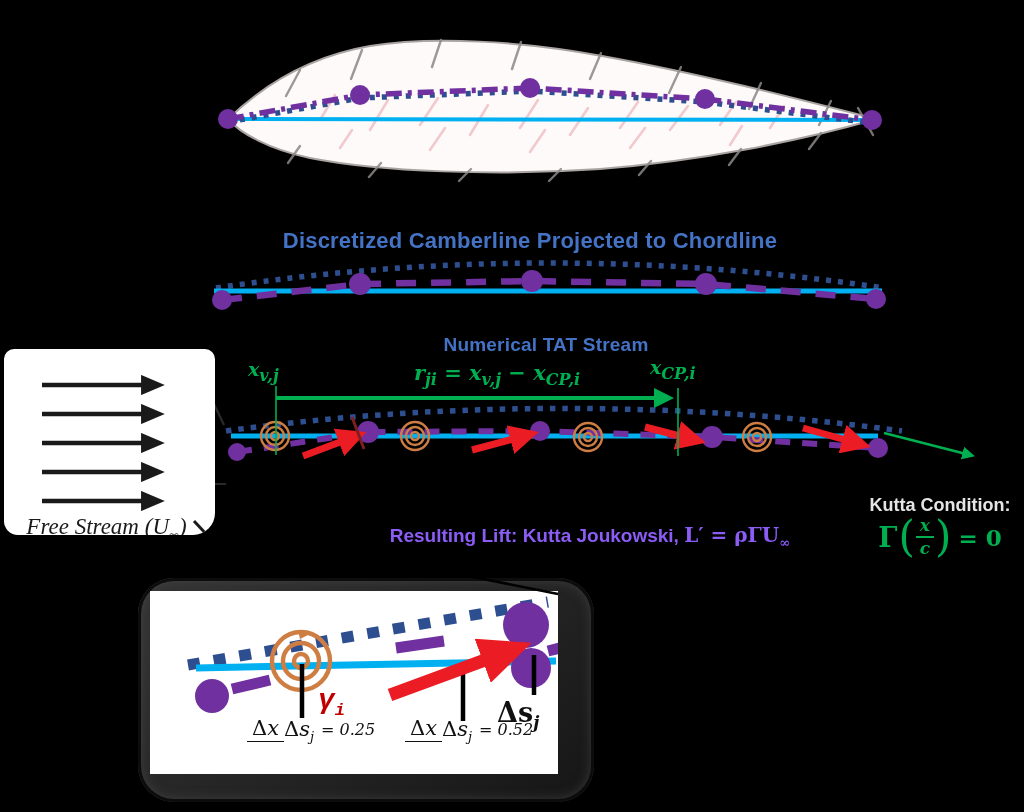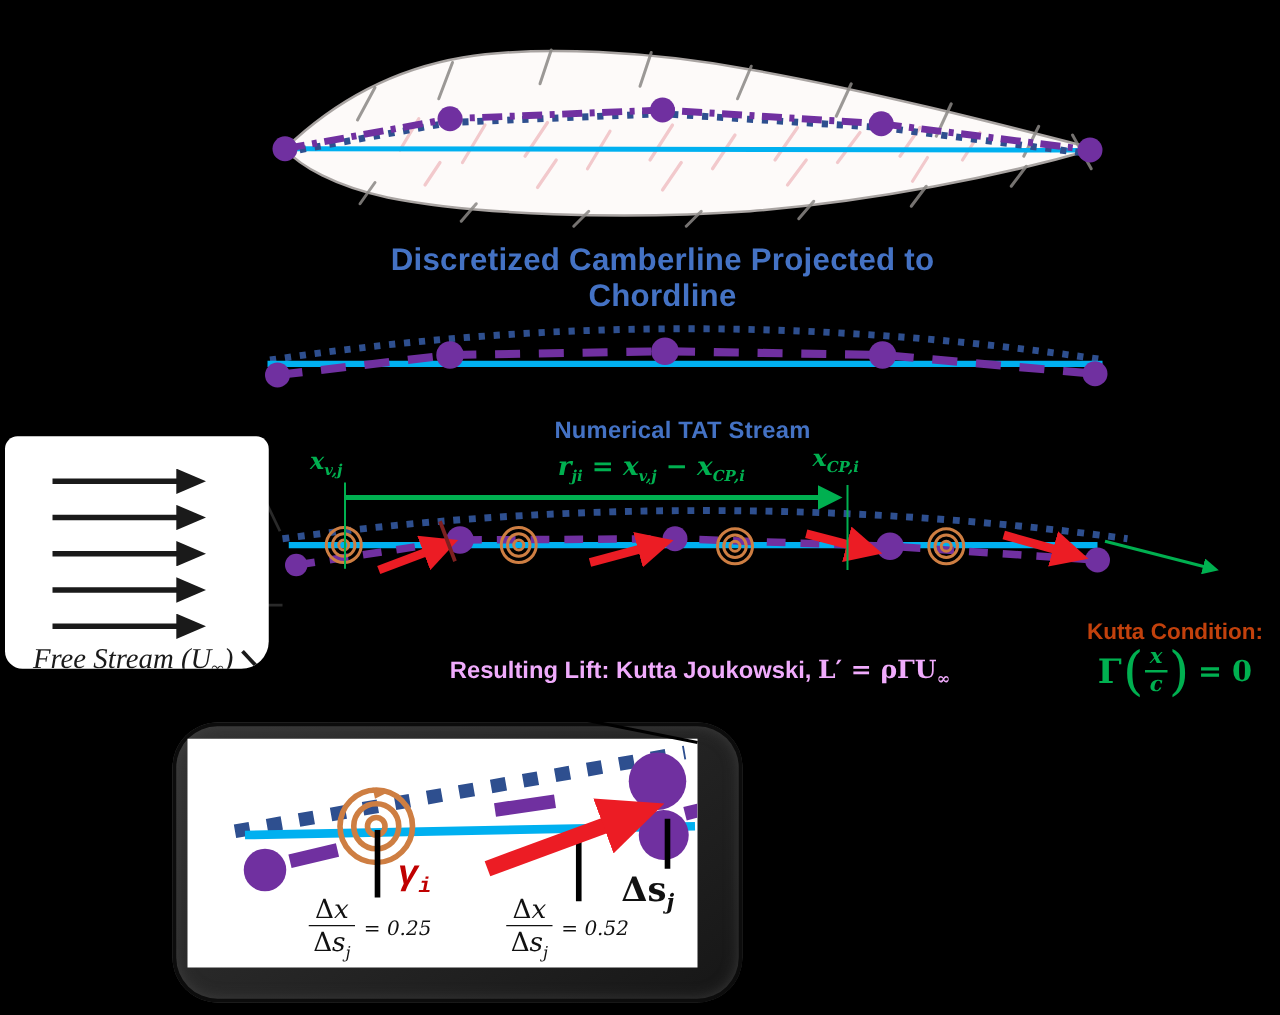--- a/index.html
+++ b/index.html
@@ -5,38 +5,38 @@
   html,body{margin:0;padding:0;background:#000;}
   .canvas{position:relative;width:1024px;height:812px;background:#000;overflow:hidden;
           font-family:"Liberation Sans",sans-serif;}
   .abs{position:absolute;}
   svg{display:block;}
   .layer{position:absolute;left:0;top:0;}
 
   
   .t-blue{color:#4472C4;font-weight:700;text-align:center;letter-spacing:.2px;}
   .title1{font-size:20px;}
-  .title2{font-size:25px;}
+  .title2{font-size:22px;margin-top:34px;}
   .title3{font-size:19px;}
 
   .green-math{color:#00B050;font-family:"DejaVu Serif",serif;font-style:italic;font-weight:700;}
   .gm-lg{font-size:21px;}
   .gm-md{font-size:19px;}
-  .green-math sub, .gm-sub{font-size:12px;font-style:italic;}
+  .green-math sub, .gm-sub{font-size:16px;font-style:italic;}
 
   .freestream-box{background:#fff;border-radius:10px 10px 22px 14px;overflow:hidden;}
   .fs-caption{position:absolute;left:0;right:6px;top:165px;text-align:center;color:#1a1a1a;
               font-family:"Liberation Serif",serif;font-style:italic;font-size:23px;white-space:nowrap;}
   .fs-caption sub{font-size:14px;}
 
-  .lift-text{color:#f0abfc;font-weight:700;font-size:19px;text-align:center;white-space:nowrap;}
+  .lift-text{color:#8b5cf6;font-weight:700;font-size:19px;text-align:right;white-space:nowrap;}
   .lift-math{font-family:"DejaVu Serif",serif;font-weight:700;font-size:20px;}
   .lift-math sub{font-size:13px;}
 
-  .kutta-title{color:#c2410c;font-weight:700;font-size:18px;text-align:center;white-space:nowrap;}
+  .kutta-title{color:#e5e5e5;font-weight:700;font-size:18px;text-align:center;white-space:nowrap;}
   .kutta-eq{display:flex;align-items:center;justify-content:center;color:#00B050;
             font-family:"DejaVu Serif",serif;font-weight:700;}
   .kgamma{font-size:27px;font-weight:700;}
   .kparen{font-size:42px;font-weight:400;line-height:.85;padding:0 1px;}
   .kfrac{display:inline-flex;flex-direction:column;align-items:center;line-height:1;}
   .kfrac .num{font-style:italic;font-size:17px;border-bottom:2px solid #00B050;padding:0 4px 2px;}
   .kfrac .den{font-style:italic;font-size:17px;padding-top:2px;}
   .krhs{font-size:23px;padding-left:6px;}
 
   
@@ -44,21 +44,21 @@
          background:linear-gradient(145deg,#343434,#161616);
          box-shadow:inset 0 0 0 3px #0c0c0c, inset 0 0 14px #4a4a4a;}
   .panel{position:absolute;left:12px;top:13px;width:408px;height:183px;background:#fff;overflow:hidden;}
 
   .gamma-label{color:#C00000;font-family:Liberation Mono, monospace;font-style:italic;font-weight:700;font-size:28px;}
   .gamma-label sub{font-size:17px;}
   .ds-label{color:#111;font-family:"DejaVu Serif",serif;font-weight:700;font-size:27px;}
   .ds-label sub{font-size:17px;font-style:italic;}
 
   .ratio{display:flex;align-items:center;color:#111;font-family:"DejaVu Serif",serif;}
-  .rfrac{display:inline-flex;flex-direction:column;align-items:center;line-height:1.05;}
+  .rfrac{display:inline-flex;flex-direction:row;align-items:center;line-height:1.05;}
   .rfrac .num{font-size:21px;border-bottom:1.5px solid #111;padding:0 5px 2px;}
   .rfrac .den{font-size:21px;padding-top:2px;}
   .rvar{font-style:italic;}
   .rsub{font-size:13px;font-style:italic;}
   .rrhs{font-size:16px;padding-left:7px;font-style:italic;}
 </style>
 </head>
 <body>
 
 <div class="canvas">
@@ -248,21 +248,21 @@
   </svg>
 
 
   <div class="abs t-blue title2" style="left:270px;top:194px;width:520px;">Discretized Camberline Projected to Chordline</div>
 
   <div class="abs t-blue title3" style="left:416px;top:334px;width:260px;">Numerical TAT Stream</div>
 
   <div class="abs green-math gm-md" style="left:248px;top:358px;">
     <span>x</span><sub>v,j</sub>
   </div>
-  <div class="abs green-math gm-lg" style="left:416px;top:360px;width:210px;text-align:center;">
+  <div class="abs green-math gm-lg" style="left:392px;top:360px;width:210px;text-align:center;">
     <span>r</span><sub>ji</sub><span> = </span><span>x</span><sub>v,j</sub><span> − </span><span>x</span><sub>CP,i</sub>
   </div>
   <div class="abs green-math gm-md" style="left:650px;top:356px;">
     <span>x</span><sub>CP,i</sub>
   </div>
 
   <div class="abs lift-text" style="left:330px;top:523px;width:460px;">
     <span>Resulting Lift: Kutta Joukowski, </span><span class="lift-math"><span>L′ = ρΓU</span><sub>∞</sub></span>
   </div>
 

